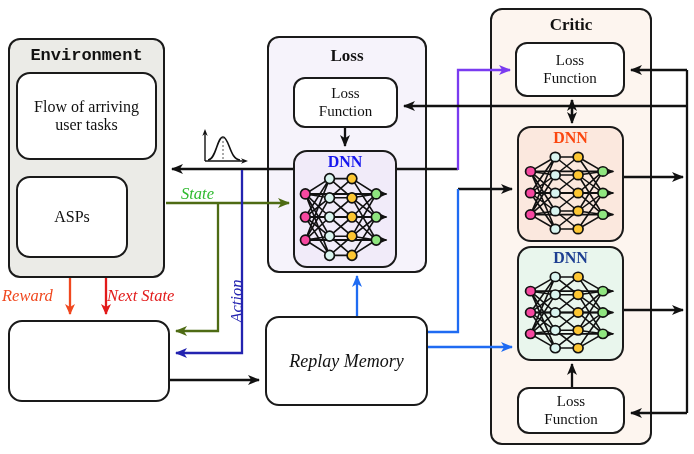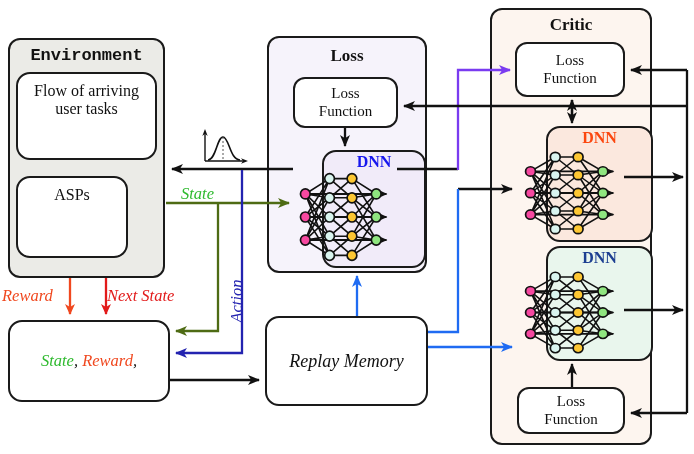--- a/index.html
+++ b/index.html
@@ -5,30 +5,30 @@
   html,body{margin:0;padding:0;background:#fff;}
   .canvas{position:relative;width:694px;height:454px;background:#fff;
           font-family:"Liberation Serif",serif;color:#111;overflow:hidden;}
   .box{position:absolute;border:2px solid #1a1a1a;box-sizing:border-box;} .r12{border-radius:12px;} .r14{border-radius:14px;}
   .title{font-weight:bold;font-size:17px;text-align:center;}
   
   .env{left:8px;top:38px;width:157px;height:240px;background:#ebebe7;border-radius:12px;}
   .env .title{margin-top:6px;font-family:Liberation Mono, monospace;}
   .flowbox{left:16px;top:72px;width:141px;height:88px;background:#fff;}
   .aspsbox{left:16px;top:176px;width:112px;height:82px;background:#fff;}
-  .innertxt{position:absolute;inset:0;display:flex;align-items:flex-start;justify-content:center;
-            font-size:16px;text-align:center;padding:8px 10px;}
+  .innertxt{position:absolute;inset:0;display:flex;align-items:center;justify-content:center;
+            font-size:16px;text-align:center;padding:0 10px;}
   
   .actor{left:267px;top:36px;width:160px;height:237px;background:#f6f3fb;}
   .actor .title{margin-top:8px;}
   .actor-lf{left:293px;top:77px;width:105px;height:51px;background:#fff;}
   .lftxt{position:absolute;inset:0;display:flex;align-items:center;justify-content:center;
          font-size:15px;text-align:center;line-height:1.15;}
   .lftxt span{display:inline-block;width:72px;}
-  .dnnbox{box-sizing:border-box;margin-left:29px;}
+  .dnnbox{box-sizing:border-box;}
   .actor-dnn{left:293px;top:150px;width:104px;height:118px;background:#f1ebf9;}
   .dnn-label{position:absolute;left:0;right:0;top:1px;text-align:center;font-weight:bold;font-size:16px;}
   .dnn-blue{color:#1616ee;} .dnn-orange{color:#fb470f;} .dnn-navy{color:#1d3f91;}
   
   .critic{left:490px;top:8px;width:162px;height:437px;background:#fdf5ef;}
   .critic .title{margin-top:5px;}
   .critic-lf-top{left:515px;top:42px;width:110px;height:55px;background:#fff;}
   .critic-dnn1{left:517px;top:126px;width:107px;height:116px;background:#fbe8de;}
   .critic-dnn2{left:517px;top:246px;width:107px;height:115px;background:#e9f6ed;}
   .critic-lf-bot{left:517px;top:387px;width:108px;height:47px;background:#fff;}
@@ -144,21 +144,20 @@
         <span>Loss Function</span>
       </div>
   </div>
 
   <div class="box replay r14">
     <div class="replaytxt">Replay Memory</div>
   </div>
 
   <div class="box expbox r14">
     <div class="exptxt">
-      <div><span class="c-state">State</span><span class="c-sep">, </span><span class="c-reward">Reward</span><span class="c-sep">,</span></div>
     </div>
   </div>
 
   <div class="lbl lbl-state">State</div>
   <div class="lbl lbl-action">Action</div>
   <div class="lbl lbl-reward">Reward</div>
   <div class="lbl lbl-next">Next State</div>
 
   <svg class="gauss" width="58" height="42" viewBox="0 0 58 42">
     <path d="M11 7V35" stroke="#111" stroke-width="1.4" fill="none"></path>

